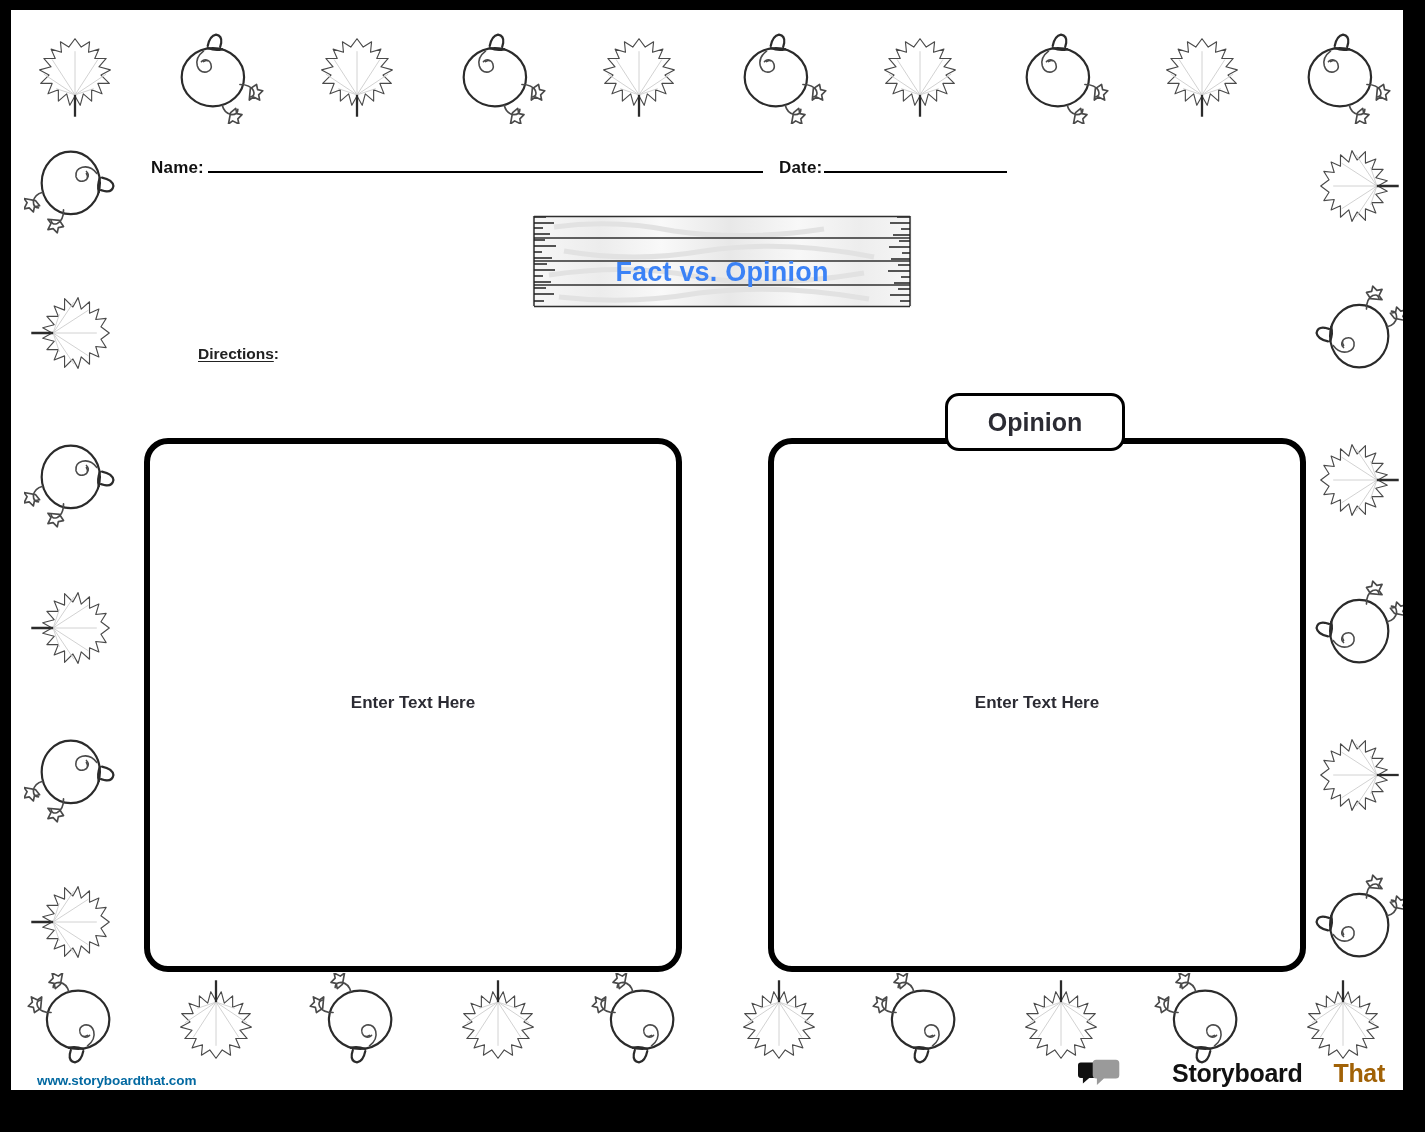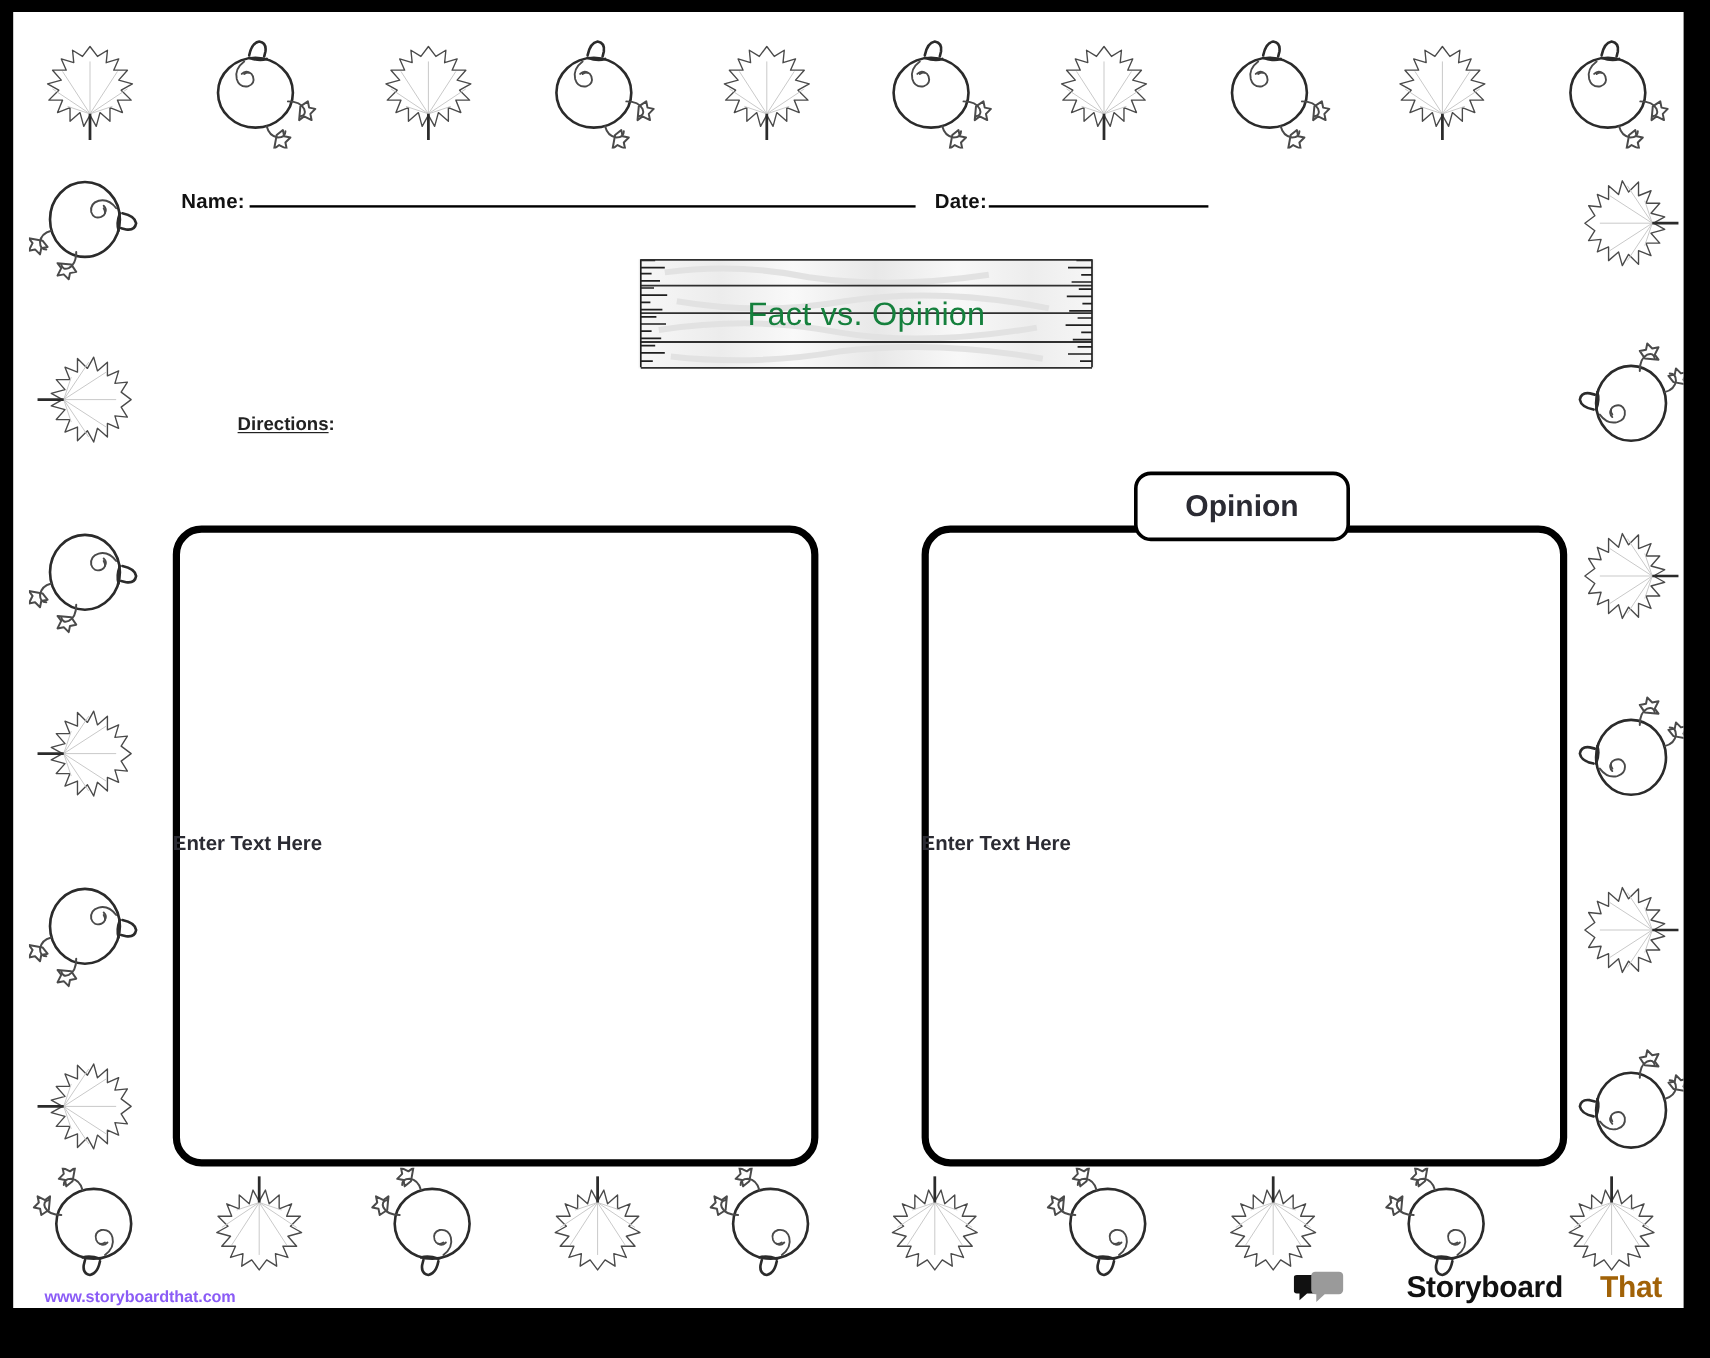--- a/index.html
+++ b/index.html
@@ -111,29 +111,29 @@
     position: absolute;
     left: 513px;
     top: 203px;
     width: 396px;
     height: 97px;
   }
   .sign svg { display: block; width: 100%; height: 100%; }
   .sign-title {
     position: absolute;
     left: 0;
-    top: 2px;
+    top: 12px;
     width: 100%;
     height: 100%;
     display: flex;
     align-items: center;
     justify-content: center;
     font-size: 27px;
-    font-weight: normal;
-    color: #15803d;
+    font-weight: bold;
+    color: #3b82f6;
     letter-spacing: .2px;
     padding-bottom: 3px;
     box-sizing: border-box;
   }
 
   
   .directions {
     position: absolute;
     left: 187px;
     top: 335px;
@@ -170,36 +170,37 @@
     font-weight: bold;
     color: #2b2b33;
     z-index: 3;
   }
   .tab-fact    { left: 309px; top: 383px; width: 180px; height: 58px; }
   .tab-opinion { left: 934px; top: 383px; width: 180px; height: 58px; }
 
   .placeholder {
     position: absolute;
     width: 538px;
+    text-align: center;
     font-size: 17px;
     font-weight: bold;
     color: #2b2b33;
     z-index: 2;
   }
   .ph-fact    { left: 133px; top: 683px; }
   .ph-opinion { left: 757px; top: 683px; }
 
   
   .footer-url {
     position: absolute;
     left: 26px;
     top: 1063px;
     font-size: 13.5px;
     font-weight: bold;
-    color: #8b5cf6;
+    color: #0369a1;
     letter-spacing: -.1px;
   }
   .footer-logo {
     position: absolute;
     right: 18px;
     top: 1048px;
     display: flex;
     align-items: center;
     gap: 7px;
   }

